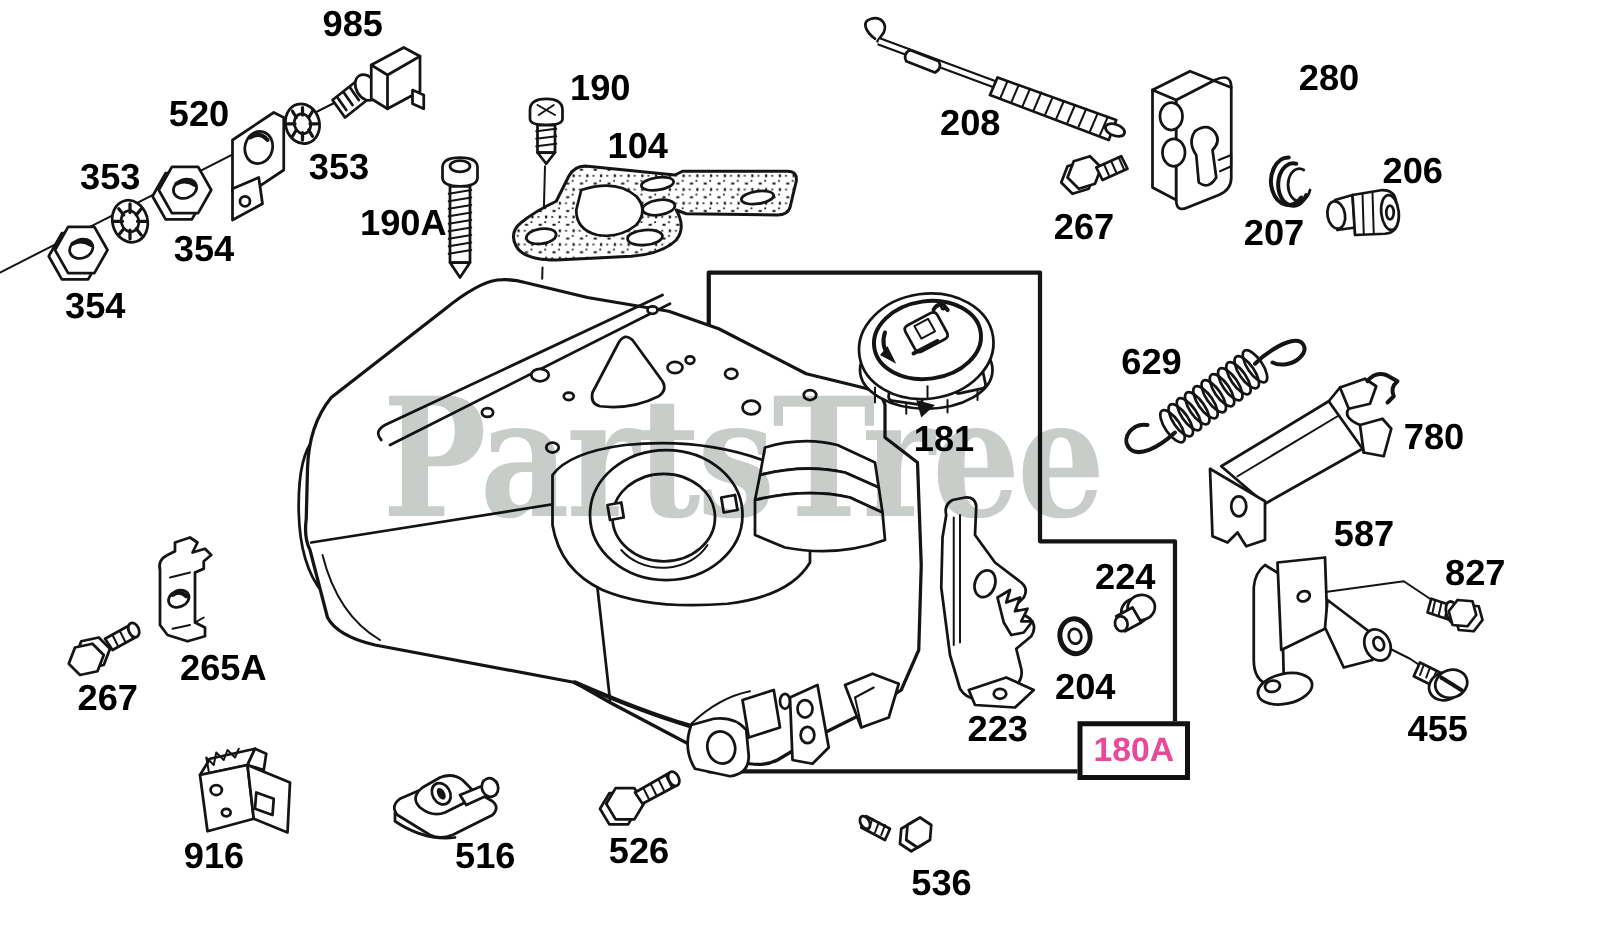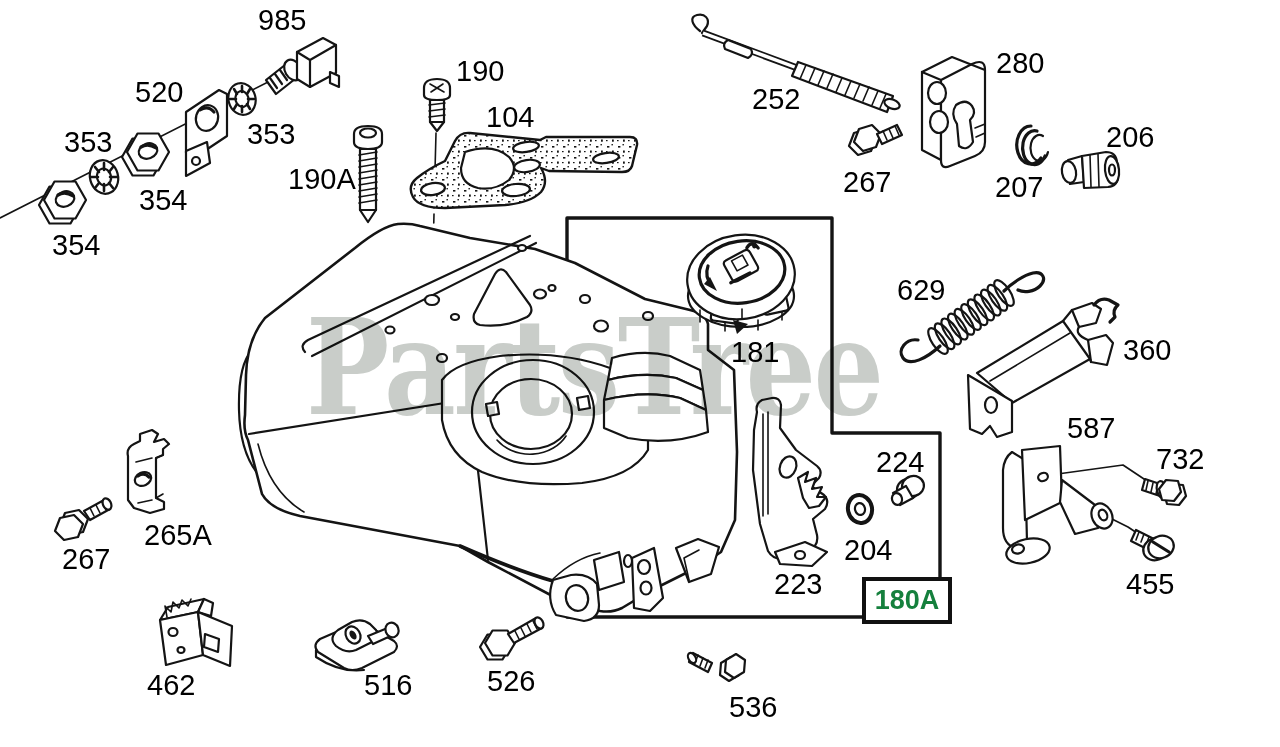--- a/index.html
+++ b/index.html
@@ -4,29 +4,29 @@
 <style>
   html,body{margin:0;padding:0;background:#fff;}
   .stage{position:relative;width:1280px;height:747px;background:#ffffff;overflow:hidden;
          font-family:"Liberation Sans", sans-serif;}
   .stage svg{position:absolute;left:0;top:0;z-index:1;}
   .ln{fill:none;stroke:#141414;stroke-width:2.2;stroke-linecap:round;stroke-linejoin:round;}
   .fw{fill:#ffffff;stroke:#141414;stroke-width:2.2;stroke-linecap:round;stroke-linejoin:round;}
   .st{fill:url(#stip);stroke:#141414;stroke-width:2.4;stroke-linejoin:round;}
   .thin{stroke-width:1.6;}
   .hv{stroke-width:3.2;}
-  .plabel{position:absolute;z-index:3;font-size:29px;font-weight:400;color:#000;
+  .plabel{position:absolute;z-index:3;font-size:29px;font-weight:700;color:#000;
           line-height:1;white-space:nowrap;letter-spacing:0px;}
   .watermark{position:absolute;left:306px;top:302px;z-index:2;font-family:"DejaVu Serif", serif;
              font-weight:700;font-size:132px;line-height:1;letter-spacing:-3px;
              transform:scaleX(0.84);transform-origin:left top;mix-blend-mode:multiply;
              pointer-events:none;}
   .callout-box{position:absolute;left:862px;top:577px;width:82px;height:39px;z-index:3;
                border:4px solid #111;background:#fff;display:flex;align-items:center;
-               justify-content:center;font-size:27px;font-weight:700;color:#15803d;}
+               justify-content:center;font-size:27px;font-weight:700;color:#ec4899;}
 </style>
 </head>
 <body>
 
 <div class="stage">
 
 <svg width="1280" height="747" viewBox="0 0 1280 747">
   <defs>
     <pattern id="stip" width="11" height="11" patternUnits="userSpaceOnUse">
       <rect width="11" height="11" fill="#fff"></rect>
@@ -334,36 +334,36 @@
 
 <div class="plabel" style="left:258px;top:6px">985</div>
 <div class="plabel" style="left:135px;top:78px">520</div>
 <div class="plabel" style="left:64px;top:128px">353</div>
 <div class="plabel" style="left:247px;top:120px">353</div>
 <div class="plabel" style="left:139px;top:186px">354</div>
 <div class="plabel" style="left:52px;top:231px">354</div>
 <div class="plabel" style="left:288px;top:165px">190A</div>
 <div class="plabel" style="left:456px;top:57px">190</div>
 <div class="plabel" style="left:486px;top:103px">104</div>
-<div class="plabel" style="left:752px;top:85px">252</div>
-<div class="plabel" style="left:996px;top:49px">280</div>
+<div class="plabel" style="left:752px;top:85px">208</div>
+<div class="plabel" style="left:1039px;top:49px">280</div>
 <div class="plabel" style="left:843px;top:168px">267</div>
 <div class="plabel" style="left:995px;top:173px">207</div>
 <div class="plabel" style="left:1106px;top:123px">206</div>
 <div class="plabel" style="left:897px;top:276px">629</div>
-<div class="plabel" style="left:1123px;top:336px">360</div>
+<div class="plabel" style="left:1123px;top:336px">780</div>
 <div class="plabel" style="left:1067px;top:414px">587</div>
 <div class="plabel" style="left:731px;top:338px">181</div>
 <div class="plabel" style="left:876px;top:448px">224</div>
 <div class="plabel" style="left:844px;top:536px">204</div>
 <div class="plabel" style="left:774px;top:570px">223</div>
-<div class="plabel" style="left:1156px;top:445px">732</div>
+<div class="plabel" style="left:1156px;top:445px">827</div>
 <div class="plabel" style="left:1126px;top:570px">455</div>
 <div class="plabel" style="left:144px;top:521px">265A</div>
 <div class="plabel" style="left:62px;top:545px">267</div>
-<div class="plabel" style="left:147px;top:671px">462</div>
+<div class="plabel" style="left:147px;top:671px">916</div>
 <div class="plabel" style="left:364px;top:671px">516</div>
 <div class="plabel" style="left:487px;top:667px">526</div>
 <div class="plabel" style="left:729px;top:693px">536</div>
 
 <div class="callout-box">180A</div>
 
 </div>
 
 </body></html>

